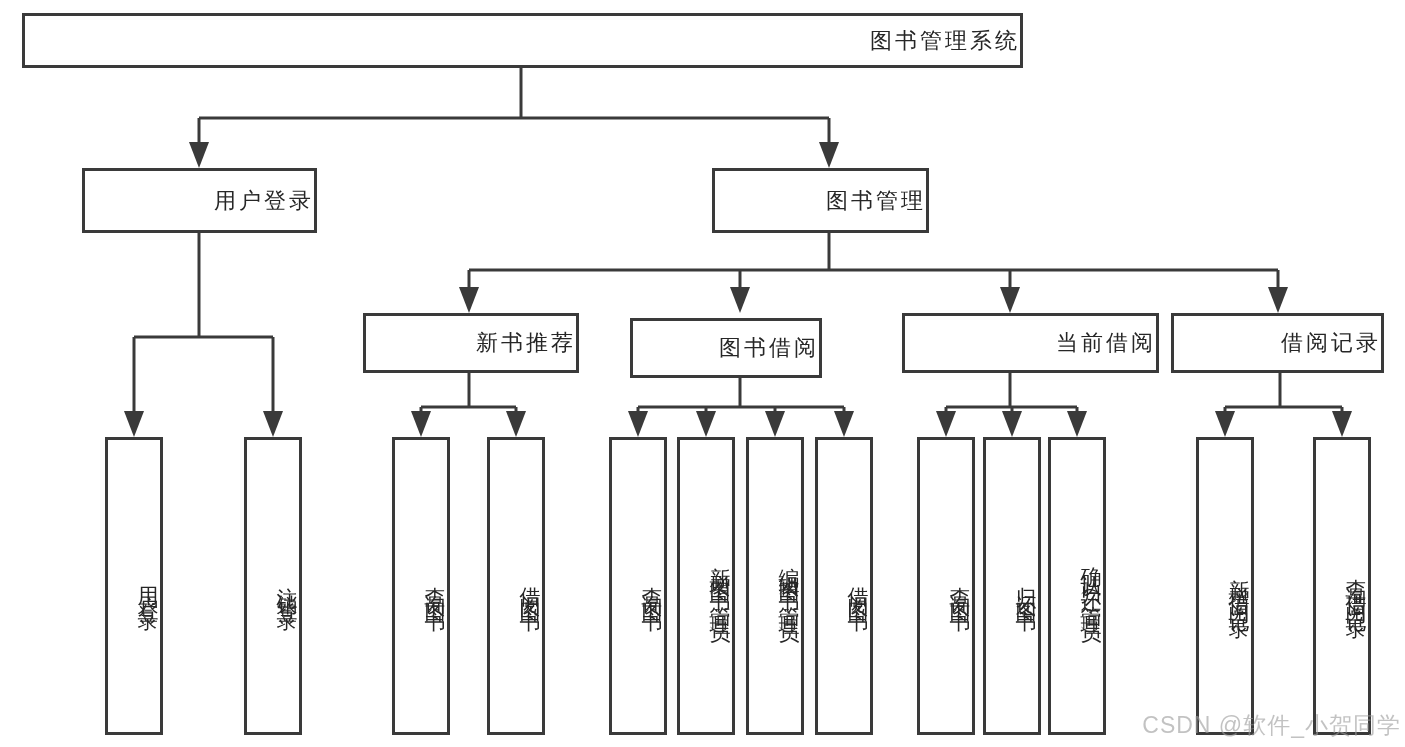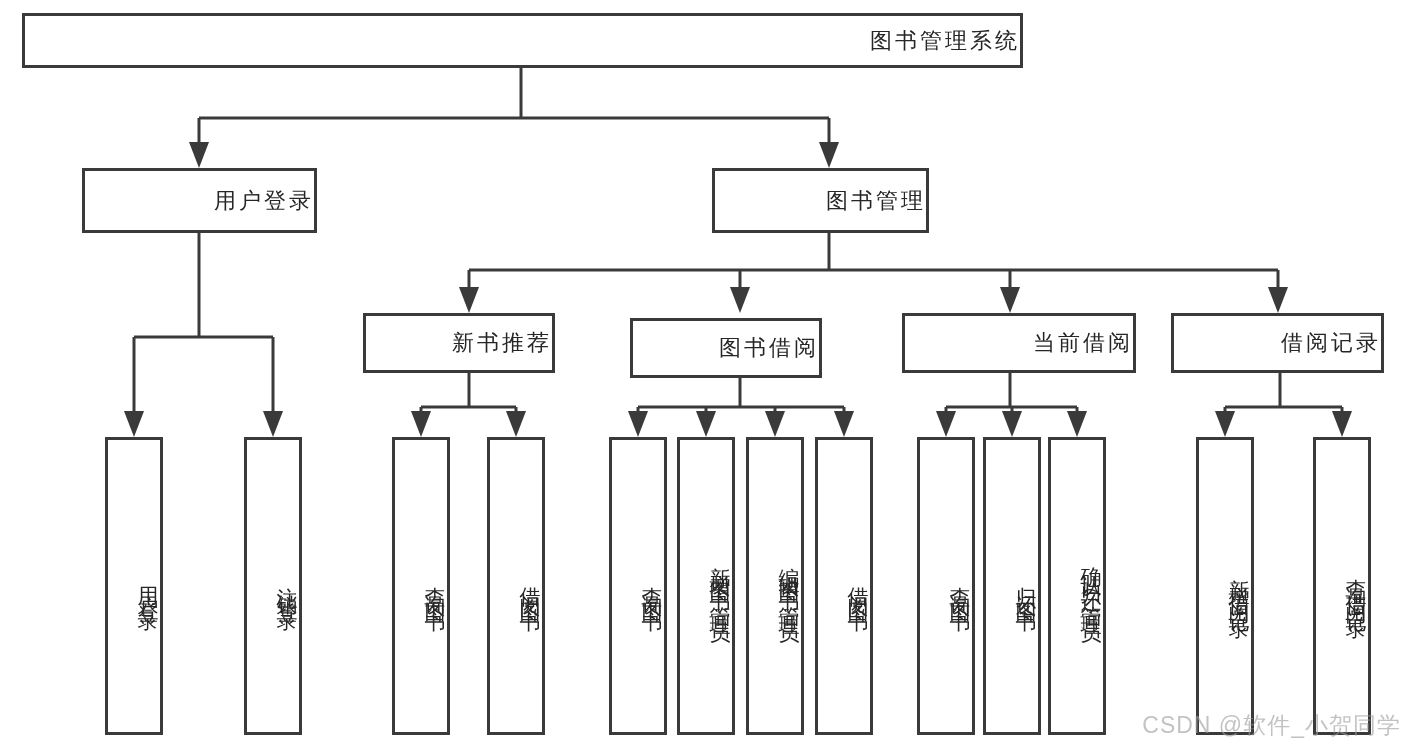--- a/index.html
+++ b/index.html
@@ -107,27 +107,27 @@
     <span>图书管理系统</span>
   </div>
 
   <div class="box hbox" style="left:82px;top:168px;width:235px;height:65px">
     <span>用户登录</span>
   </div>
   <div class="box hbox" style="left:712px;top:168px;width:217px;height:65px">
     <span>图书管理</span>
   </div>
 
-  <div class="box hbox" style="left:363px;top:313px;width:192px;height:60px">
+  <div class="box hbox" style="left:363px;top:313px;width:216px;height:60px">
     <span>新书推荐</span>
   </div>
   <div class="box hbox" style="left:630px;top:318px;width:192px;height:60px">
     <span>图书借阅</span>
   </div>
-  <div class="box hbox" style="left:902px;top:313px;width:234px;height:60px">
+  <div class="box hbox" style="left:902px;top:313px;width:257px;height:60px">
     <span>当前借阅</span>
   </div>
   <div class="box hbox" style="left:1171px;top:313px;width:213px;height:60px">
     <span>借阅记录</span>
   </div>
 
   <div class="box vbox" style="left:105px;top:437px;width:58px;height:298px">
     <span class="vtext">用户登录</span>
   </div>
   <div class="box vbox" style="left:244px;top:437px;width:58px;height:298px">

